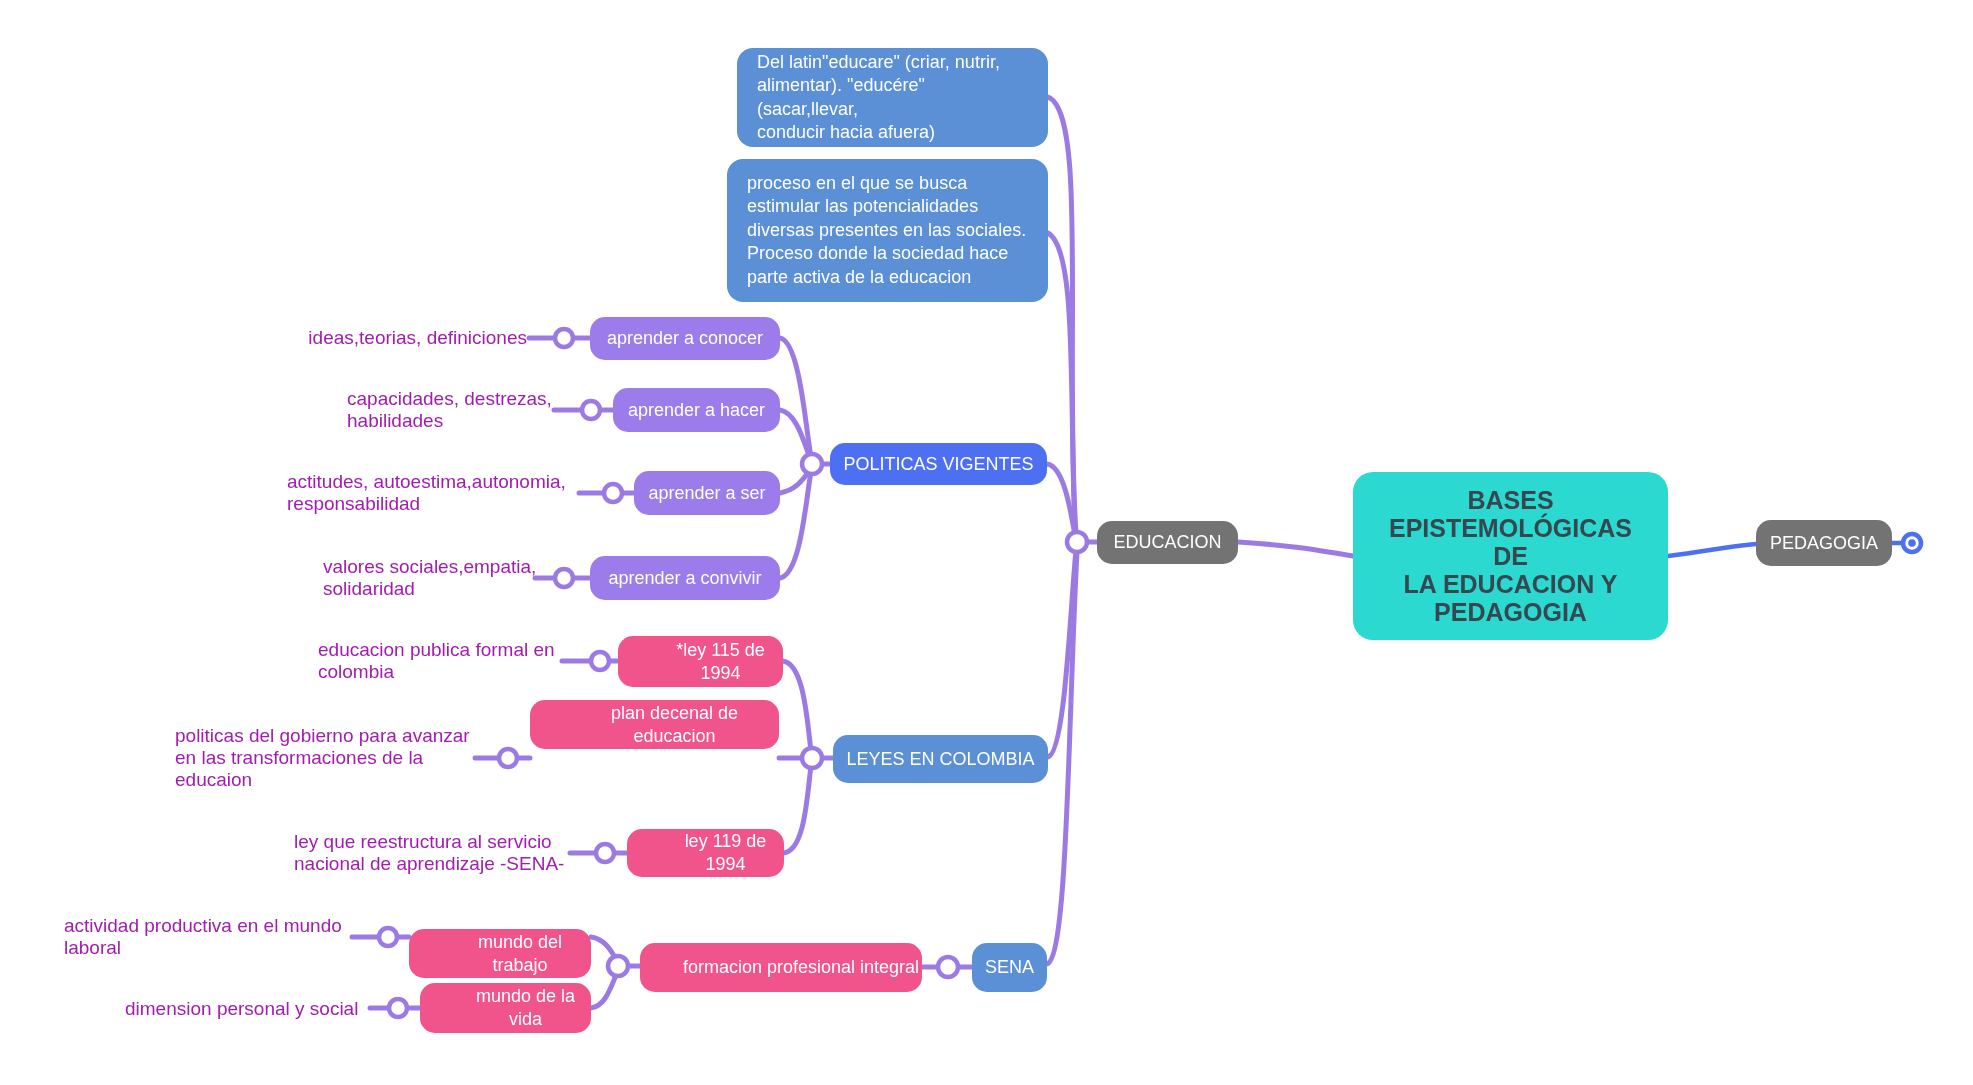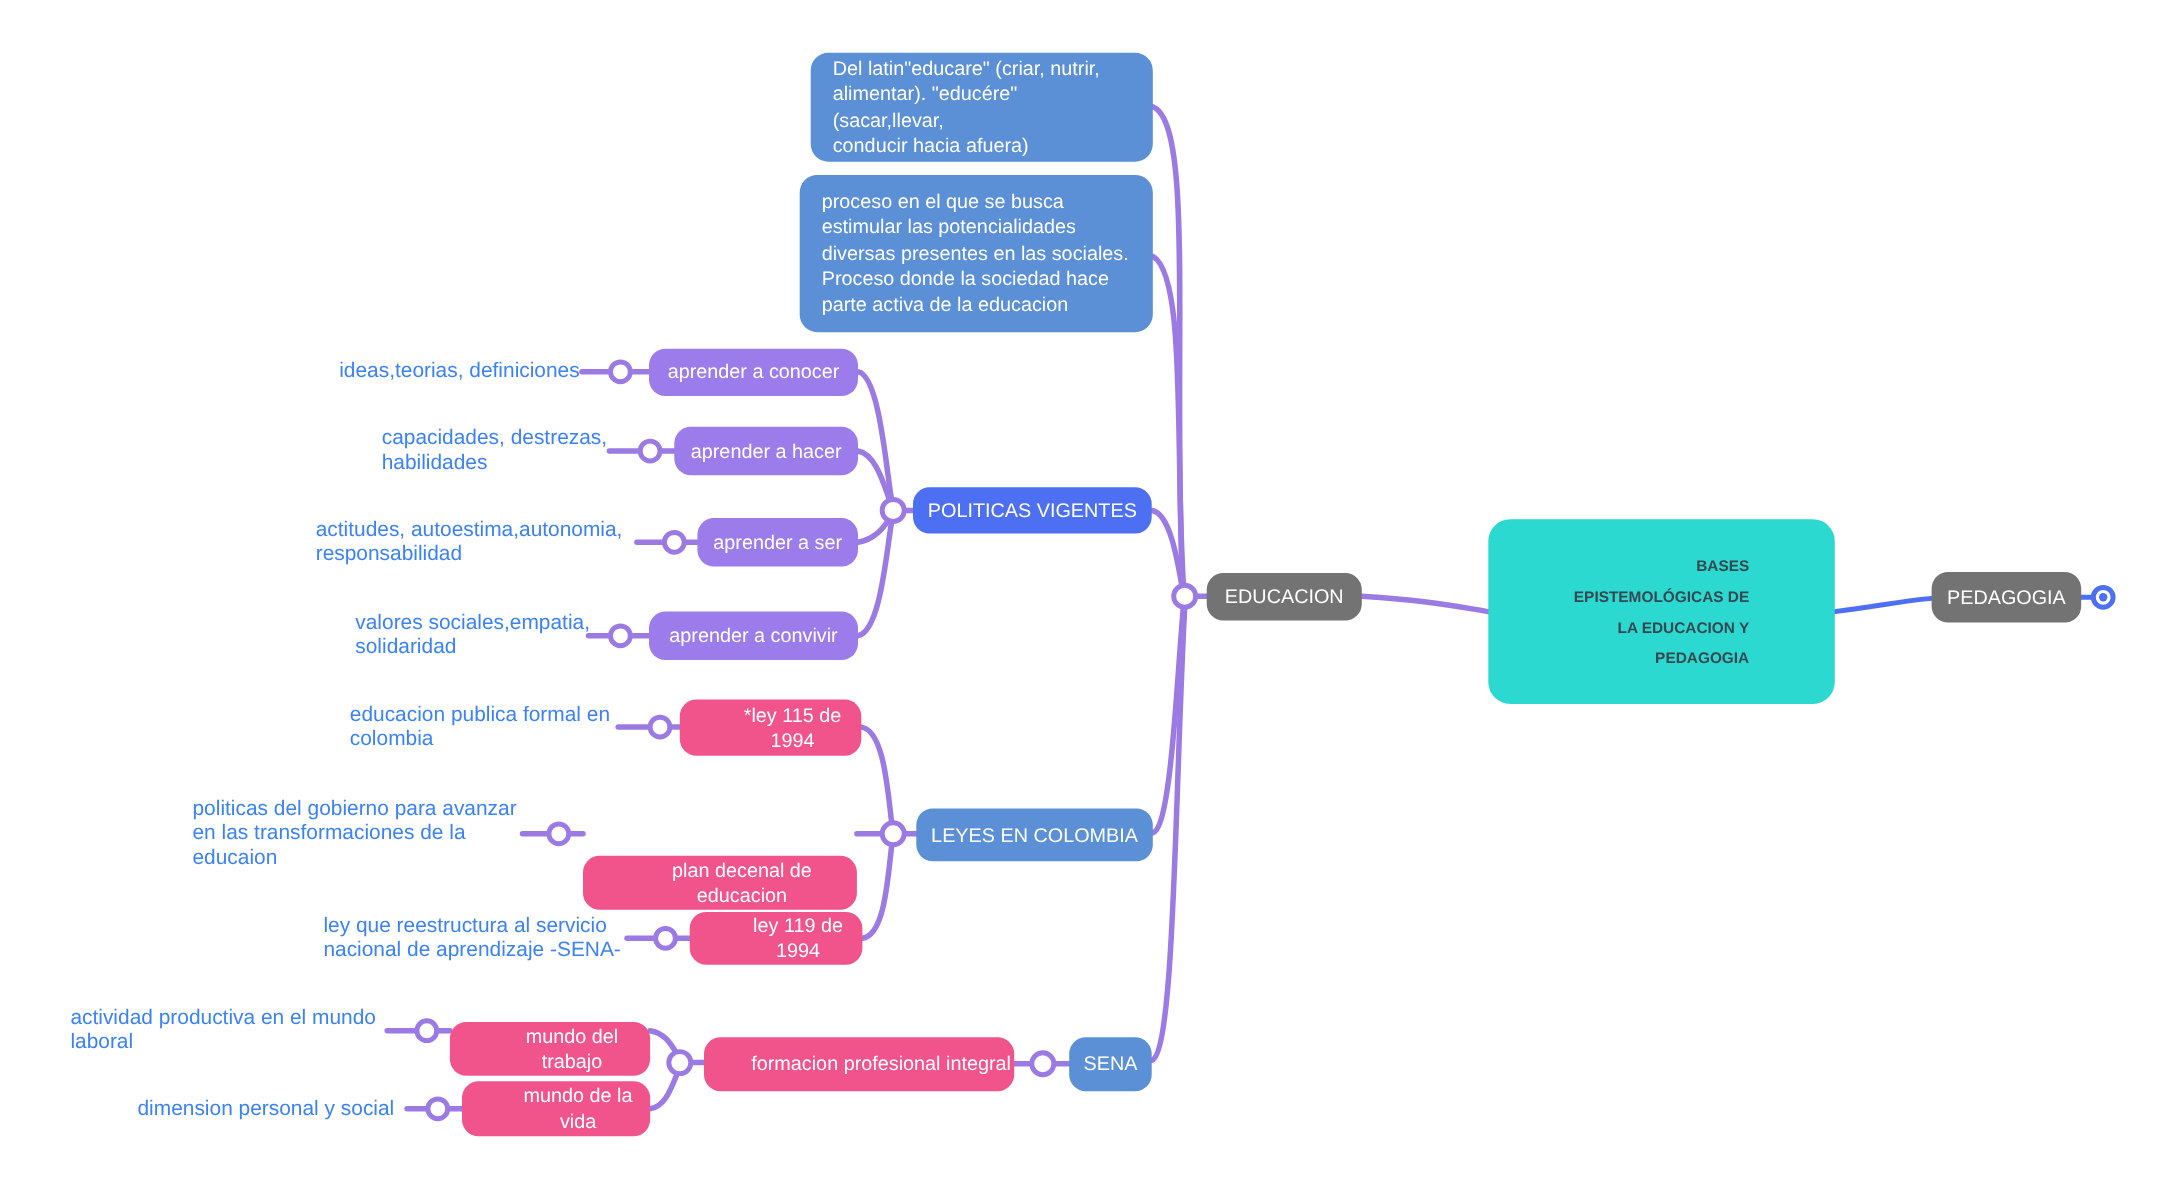--- a/index.html
+++ b/index.html
@@ -38,28 +38,27 @@
   .c-purple { background: #9C7BEB; }
   .c-royal  { background: #4D6FF2; }
   .c-cyan   { background: #737373; }
   .c-pink   { background: #F0548A; padding-left: 40px; }
   .c-teal   { background: #2BD9D0; }
 
   .root-node {
     border-radius: 20px;
     color: #37474F;
     font-weight: bold;
-    font-size: 14px;
+    font-size: 25px;
     line-height: 28px;
     padding: 0 24px;
-    text-align: right;
   }
   .note {
     position: absolute;
-    color: #3b82f6;
+    color: #a21caf;
     font-size: 19px;
     line-height: 22px;
     white-space: pre-line;
     z-index: 2;
   }
   .note.right { text-align: right; }
 </style>
 </head>
 <body>
 
@@ -159,21 +158,21 @@
   <div class="note" style="left:347px; top:388px;">capacidades, destrezas,
 habilidades</div>
   <div class="note" style="left:287px; top:471px;">actitudes, autoestima,autonomia,
 responsabilidad</div>
   <div class="note" style="left:323px; top:556px;">valores sociales,empatia,
 solidaridad</div>
 
   <div class="node c-steel" style="left:833px; top:735px; width:215px; height:48px;">LEYES EN COLOMBIA</div>
 
   <div class="node c-pink" style="left:618px; top:636px; width:165px; height:51px;">*ley 115 de 1994</div>
-  <div class="node c-pink" style="left:530px; top:778px; width:249px; height:49px;">plan decenal de educacion</div>
+  <div class="node c-pink" style="left:530px; top:700px; width:249px; height:49px;">plan decenal de educacion</div>
   <div class="node c-pink" style="left:627px; top:829px; width:157px; height:48px;">ley 119 de 1994</div>
 
   <div class="note" style="left:318px; top:639px;">educacion publica formal en
 colombia</div>
   <div class="note" style="left:175px; top:725px;">politicas del gobierno para avanzar
 en las transformaciones de la
 educaion</div>
   <div class="note" style="left:294px; top:831px;">ley que reestructura al servicio
 nacional de aprendizaje -SENA-</div>
 

